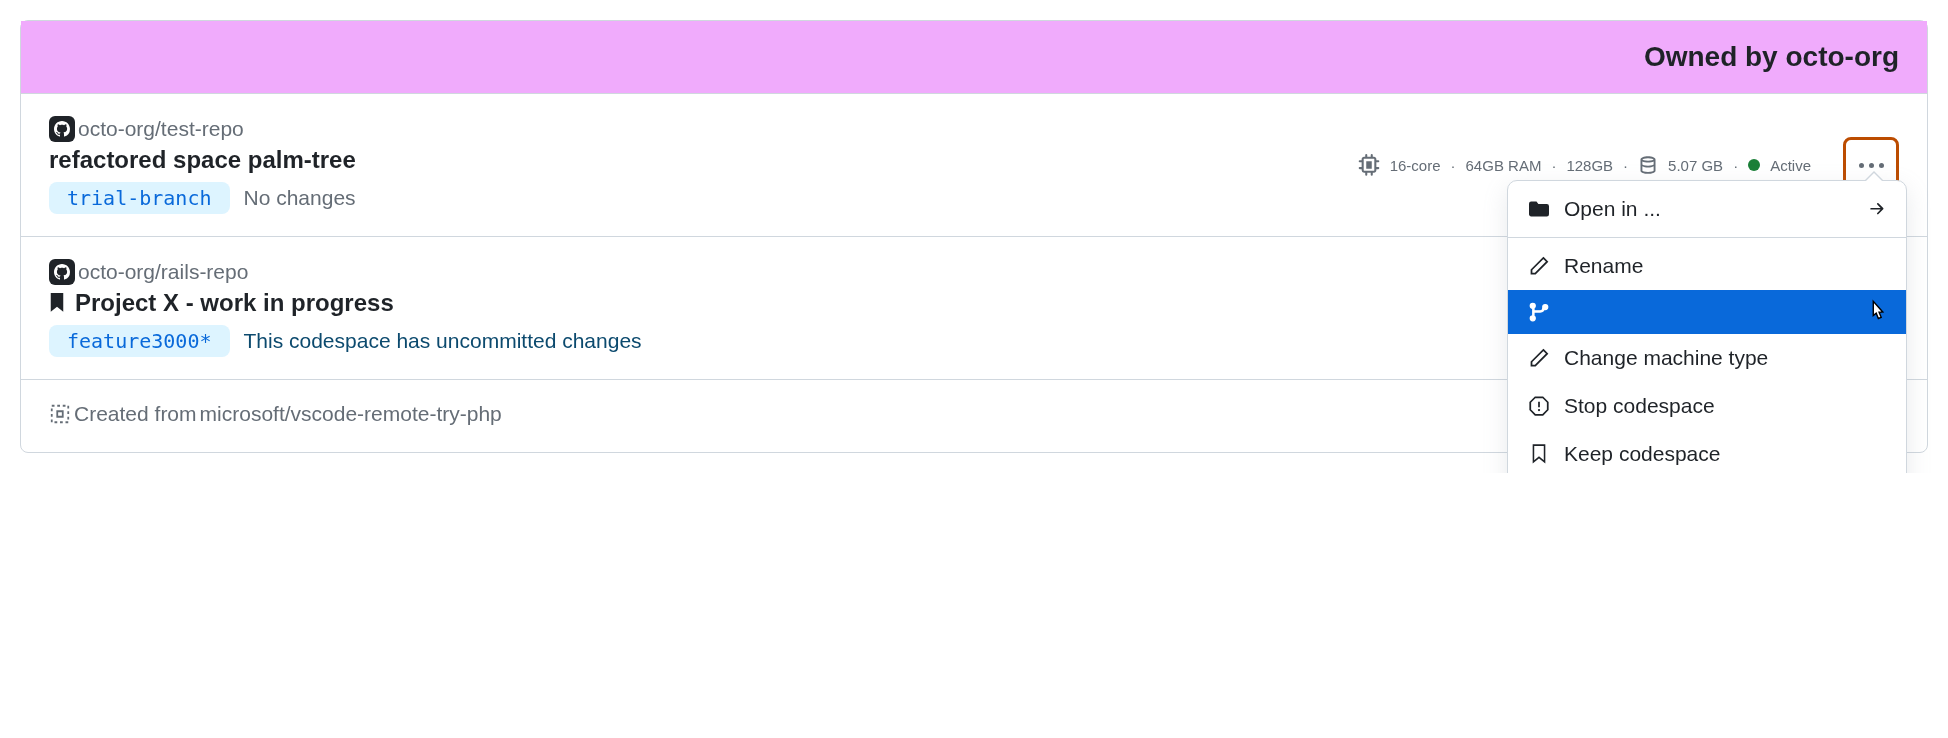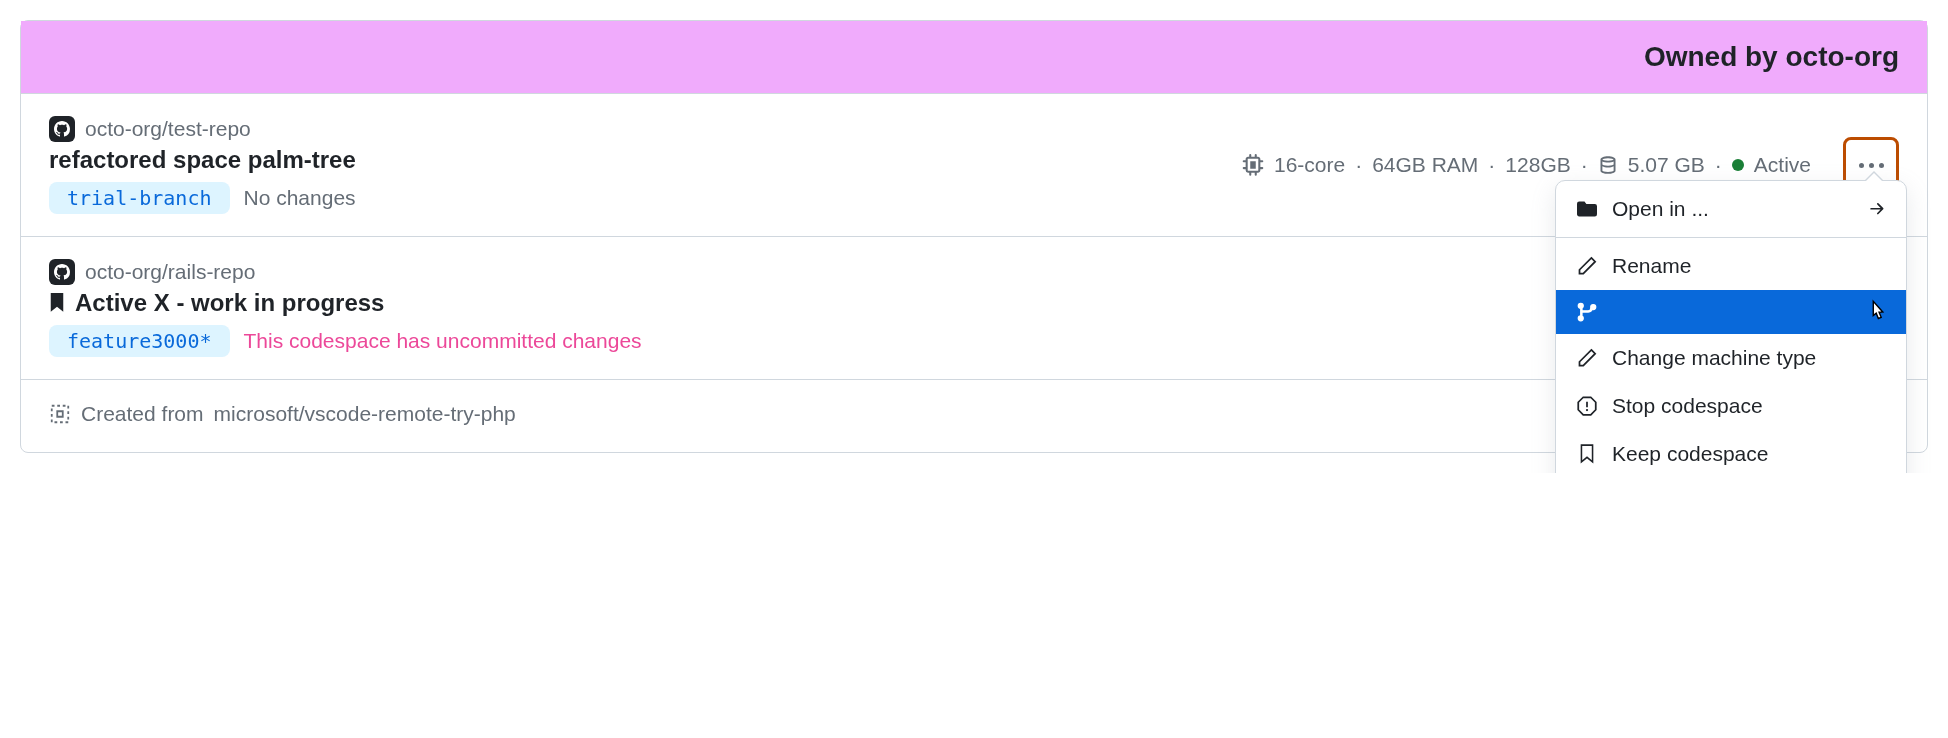--- a/index.html
+++ b/index.html
@@ -32,27 +32,27 @@
     border-bottom: 1px solid #d0d7de;
     position: relative;
   }
   .row:last-child { border-bottom: none; }
   .row-left { flex: 1; min-width: 0; }
   .row-right {
     display: flex;
     align-items: center;
     gap: 10px;
     color: #656d76;
-    font-size: 21px;
+    font-size: 15px;
     white-space: nowrap;
   }
   .repo-line {
     display: flex;
     align-items: center;
-    gap: 10px;
+    gap: 3px;
     color: #656d76;
     font-size: 21px;
     margin-bottom: 4px;
   }
   .repo-avatar {
     width: 26px;
     height: 26px;
     border-radius: 6px;
     background: #1f2328;
     display: inline-flex;
@@ -79,21 +79,21 @@
     font-family: ui-monospace, SFMono-Regular, "SF Mono", Menlo, Consolas, monospace;
     font-size: 20px;
     padding: 4px 18px;
     border-radius: 8px;
   }
   .muted-italic {
     color: #656d76;
     font-size: 21px;
   }
   .muted {
-    color: #ec4899;
+    color: #0c4a6e;
     font-size: 21px;
   }
   .dot-sep { color: #656d76; }
   .status-dot {
     width: 12px; height: 12px; border-radius: 50%; background: #1a7f37; display: inline-block;
   }
   .kebab-btn {
     width: 56px; height: 56px;
     border: 3px solid #bc4c00;
     border-radius: 8px;
@@ -104,21 +104,21 @@
     cursor: pointer;
     position: relative;
   }
   .kebab-dots { display:flex; gap:5px; }
   .kebab-dots span { width:5px; height:5px; background:#656d76; border-radius:50%; display:block; }
 
   .dropdown {
     position: absolute;
     top: 86px;
     right: 20px;
-    width: 352px;
+    width: 400px;
     background: #fff;
     border: 1px solid #d0d7de;
     border-radius: 10px;
     box-shadow: 0 8px 24px rgba(140,149,159,0.2);
     z-index: 10;
     padding: 4px 0;
   }
   .dropdown::before {
     content: "";
     position: absolute;
@@ -314,21 +314,21 @@
             </svg>
         </span>
         <span>octo-org/rails-repo</span>
       </div>
       <div class="title-line">
         <span>
           <svg width="16" height="20" viewBox="0 0 12 16">
               <path fill="#1f2328" d="M1 0h10v15l-5-4-5 4V0z"></path>
             </svg>
         </span>
-        <span>Active X - work in progress</span>
+        <span>Project X - work in progress</span>
       </div>
       <div class="branch-line">
         <span class="branch-pill">feature3000*</span>
         <span class="muted">This codespace has uncommitted changes</span>
       </div>
     </div>
     <div class="row-right">
       <span>
         <svg width="22" height="22" viewBox="0 0 16 16" class="icon-muted">
             <path d="M6 0a.75.75 0 01.75.75V2h2.5V.75a.75.75 0 011.5 0V2h.878c.95 0 1.722.772 1.722 1.722V4.5h1.4a.75.75 0 010 1.5h-1.4v3.5h1.4a.75.75 0 010 1.5h-1.4v.878c0 .95-.772 1.722-1.722 1.722H10.75v1.4a.75.75 0 01-1.5 0v-1.4h-2.5v1.4a.75.75 0 01-1.5 0v-1.4h-.878A1.722 1.722 0 012.65 11.878V11h-1.4a.75.75 0 010-1.5h1.4V6h-1.4a.75.75 0 010-1.5h1.4v-.778C2.65 2.772 3.422 2 4.372 2h.878V.75A.75.75 0 016 0zM4.372 3.5A.222.222 0 004.15 3.722v8.156c0 .123.1.222.222.222h7.256a.222.222 0 00.222-.222V3.722a.222.222 0 00-.222-.222H4.372zM6 5.25h4v5.5H6v-5.5z"></path>

